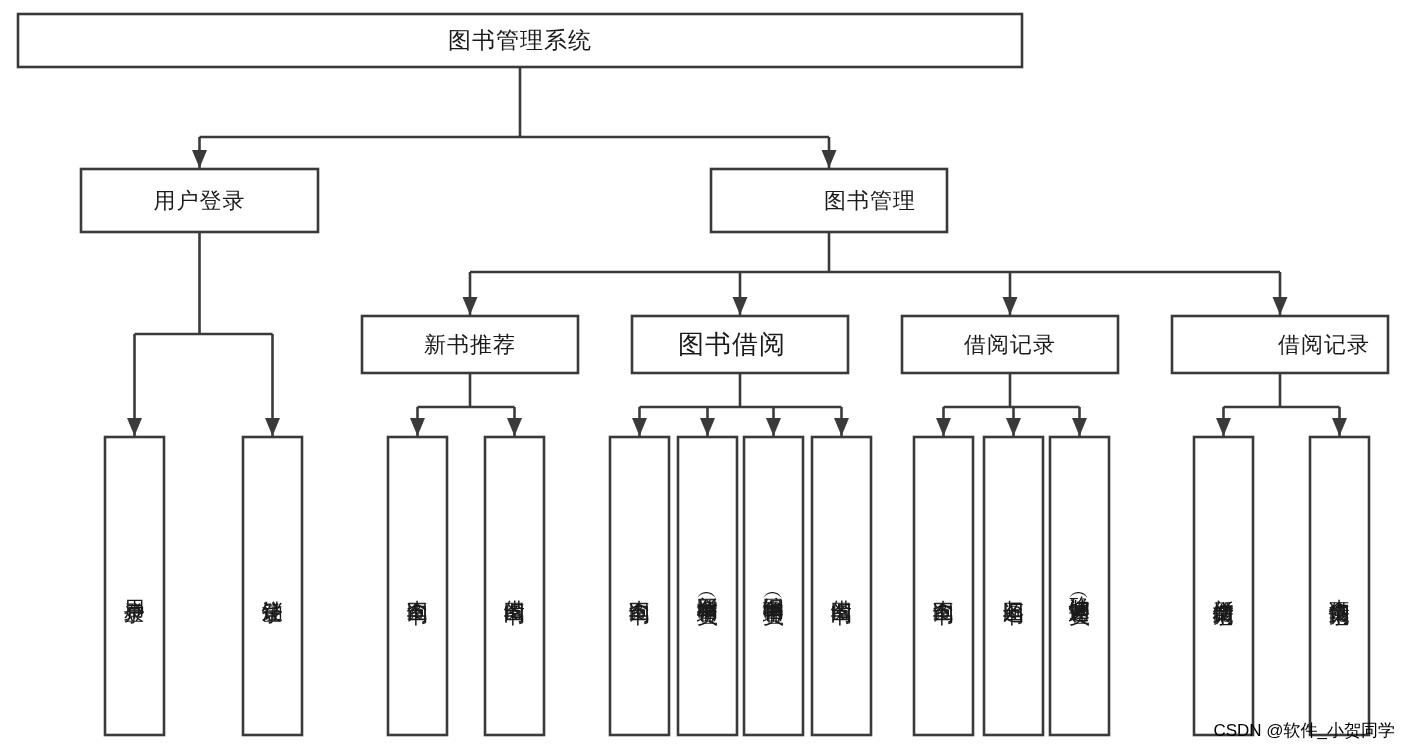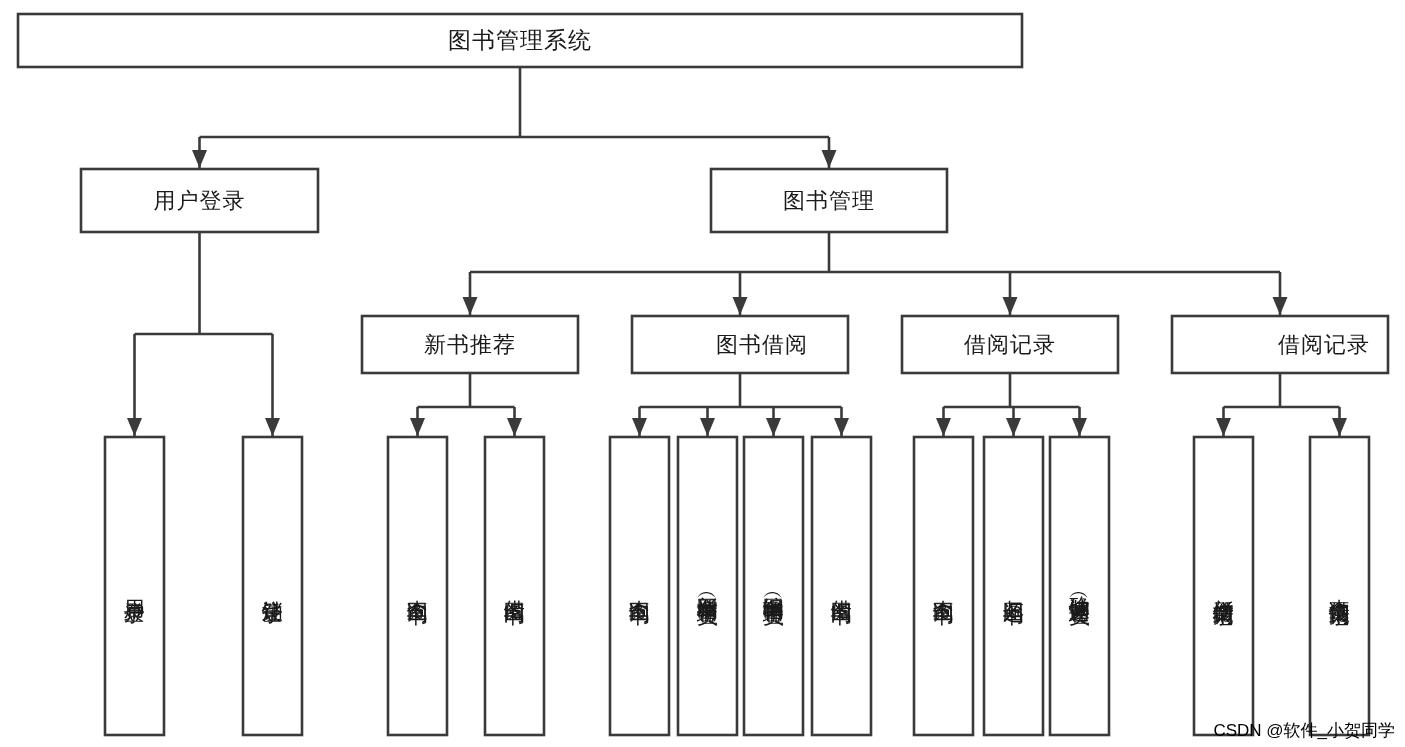--- a/index.html
+++ b/index.html
@@ -153,25 +153,25 @@
       <line x1="1339.5" y1="407" x2="1339.5" y2="436" class="connector-line"></line>
       <path d="M 1332 418 L 1347 418 L 1339.5 436 Z" class="connector-arrow"></path>
       <rect x="1194" y="437" width="59" height="298" class="node-box"></rect>
       <rect x="1310" y="437" width="59" height="298" class="node-box"></rect>
     </svg>
   <div id="label-layer">
       <div class="hlabel-wrap" style="left: 18px; top: 14px; width: 1004px; height: 53px; font-size: 23px; letter-spacing: 1px;">图书管理系统</div>
       <div class="hlabel-wrap" style="left: 81px; top: 169px; width: 237px; height: 63px; font-size: 22px; letter-spacing: 1px;">用户登录</div>
       <div class="vlabel-wrap" style="left: 105px; top: 437px; width: 59px; height: 298px;">用户登录</div>
       <div class="vlabel-wrap" style="left: 243px; top: 437px; width: 59px; height: 298px;">注销登录</div>
-      <div class="hlabel-wrap" style="left: 711px; top: 169px; width: 236px; height: 63px; font-size: 22px; letter-spacing: 1px;">图书管理</div>
+      <div class="hlabel-wrap" style="left: 711px; top: 169px; width: 236px; height: 63px; font-size: 22px; letter-spacing: 1px; padding-left: 41px;">图书管理</div>
       <div class="hlabel-wrap" style="left: 362px; top: 316px; width: 216px; height: 57px; font-size: 22px; letter-spacing: 1px;">新书推荐</div>
       <div class="vlabel-wrap" style="left: 388px; top: 437px; width: 59px; height: 298px;">查询图书</div>
       <div class="vlabel-wrap" style="left: 485px; top: 437px; width: 59px; height: 298px;">借阅图书</div>
-      <div class="hlabel-wrap" style="left: 632px; top: 316px; width: 200px; height: 57px; font-size: 22px; letter-spacing: 1px; padding-left: 30px;">图书借阅</div>
+      <div class="hlabel-wrap" style="left: 632px; top: 316px; width: 200px; height: 57px; font-size: 26px; letter-spacing: 1px;">图书借阅</div>
       <div class="vlabel-wrap" style="left: 610px; top: 437px; width: 59px; height: 298px;">查询图书</div>
       <div class="vlabel-wrap" style="left: 678px; top: 437px; width: 59px; height: 298px;">新增图书（管理员）</div>
       <div class="vlabel-wrap" style="left: 744px; top: 437px; width: 59px; height: 298px;">编辑图书（管理员）</div>
       <div class="vlabel-wrap" style="left: 812px; top: 437px; width: 59px; height: 298px;">借阅图书</div>
       <div class="hlabel-wrap" style="left: 902px; top: 316px; width: 216px; height: 57px; font-size: 22px; letter-spacing: 1px;">借阅记录</div>
       <div class="vlabel-wrap" style="left: 914px; top: 437px; width: 59px; height: 298px;">查询图书</div>
       <div class="vlabel-wrap" style="left: 984px; top: 437px; width: 59px; height: 298px;">归还图书</div>
       <div class="vlabel-wrap" style="left: 1050px; top: 437px; width: 59px; height: 298px;">确认归还（管理员）</div>
       <div class="hlabel-wrap" style="left: 1172px; top: 316px; width: 216px; height: 57px; font-size: 22px; letter-spacing: 1px; margin-left: 44px;">借阅记录</div>
       <div class="vlabel-wrap" style="left: 1194px; top: 437px; width: 59px; height: 298px;">新增借阅记录</div>

